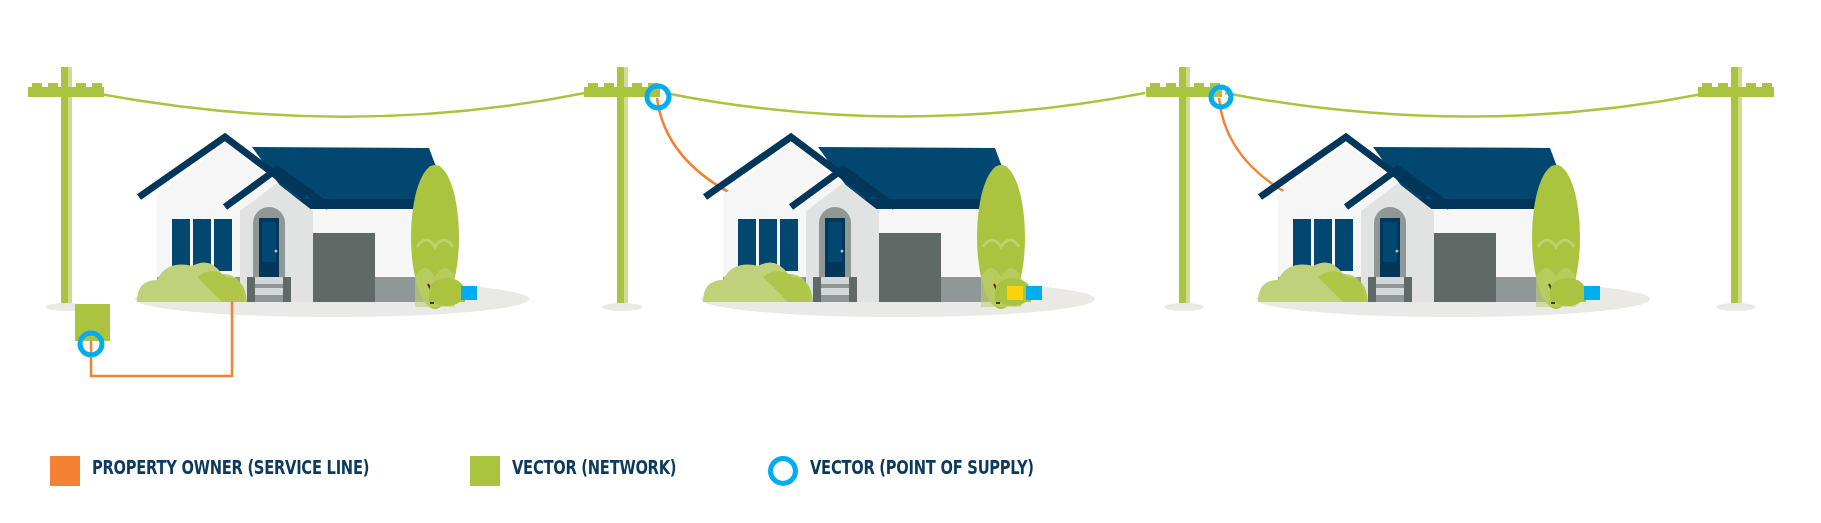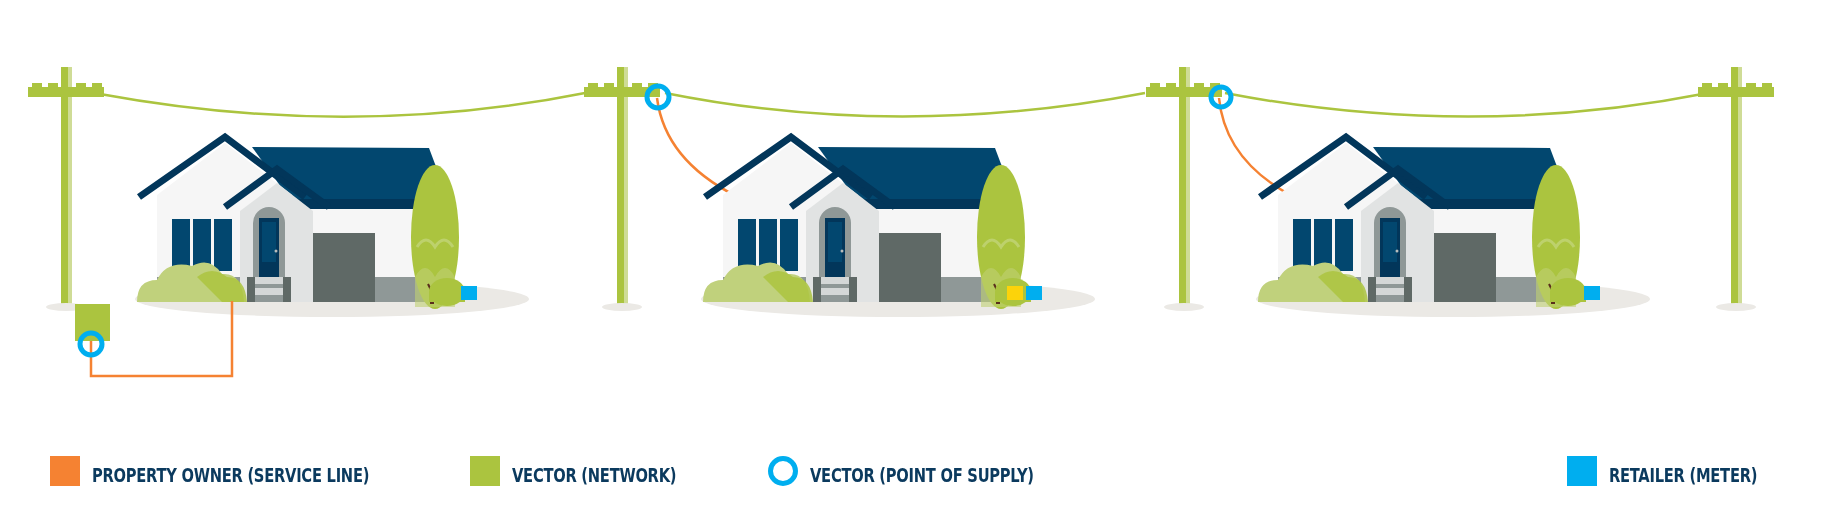--- a/index.html
+++ b/index.html
@@ -1,19 +1,19 @@
 <!DOCTYPE html>
 <html><head>
 <meta charset="utf-8">
 <style>
   html, body { margin:0; padding:0; background:#ffffff; }
   body { width:1821px; height:523px; position:relative; overflow:hidden; font-family:"DejaVu Sans", "Liberation Sans", sans-serif; }
   #scene { position:absolute; left:0; top:0; width:1821px; height:440px; }
   .legend { position:absolute; top:456px; left:0; width:1821px; height:30px; }
-  .legend-item { position:absolute; top:0; height:30px; display:flex; align-items:flex-end; }
+  .legend-item { position:absolute; top:0; height:30px; display:flex; align-items:flex-start; }
   .swatch { width:30px; height:30px; display:inline-block; flex:0 0 auto; }
   .swatch.ring { width:20px; height:20px; border:5px solid #00aeef; border-radius:50%; background:#fff; }
   .legend-label { margin-left:12px; font-size:19px; font-weight:bold; color:#0b3a5e; letter-spacing:-0.3px; white-space:nowrap; font-family:"DejaVu Sans Condensed","DejaVu Sans", sans-serif; transform:scaleX(0.86); transform-origin:left center; }
 </style>
 </head>
 <body>
 
 <svg id="scene" viewBox="0 0 1821 440" width="1821" height="440" xmlns="http://www.w3.org/2000/svg">
   <defs>
 
@@ -117,17 +117,13 @@
     <span class="legend-label">PROPERTY OWNER (SERVICE LINE)</span>
   </div>
   <div class="legend-item" style="left:768px">
     <span class="swatch ring"></span>
     <span class="legend-label">VECTOR (POINT OF SUPPLY)</span>
   </div>
   <div class="legend-item" style="left:470px">
     <span class="swatch" style="background:#abc43f"></span>
     <span class="legend-label">VECTOR (NETWORK)</span>
   </div>
-  <div class="legend-item" style="left:1567px">
-    <span class="swatch" style="background:#00aeef"></span>
-    <span class="legend-label">RETAILER (METER)</span>
-  </div>
 </div>
 
 </body></html>

